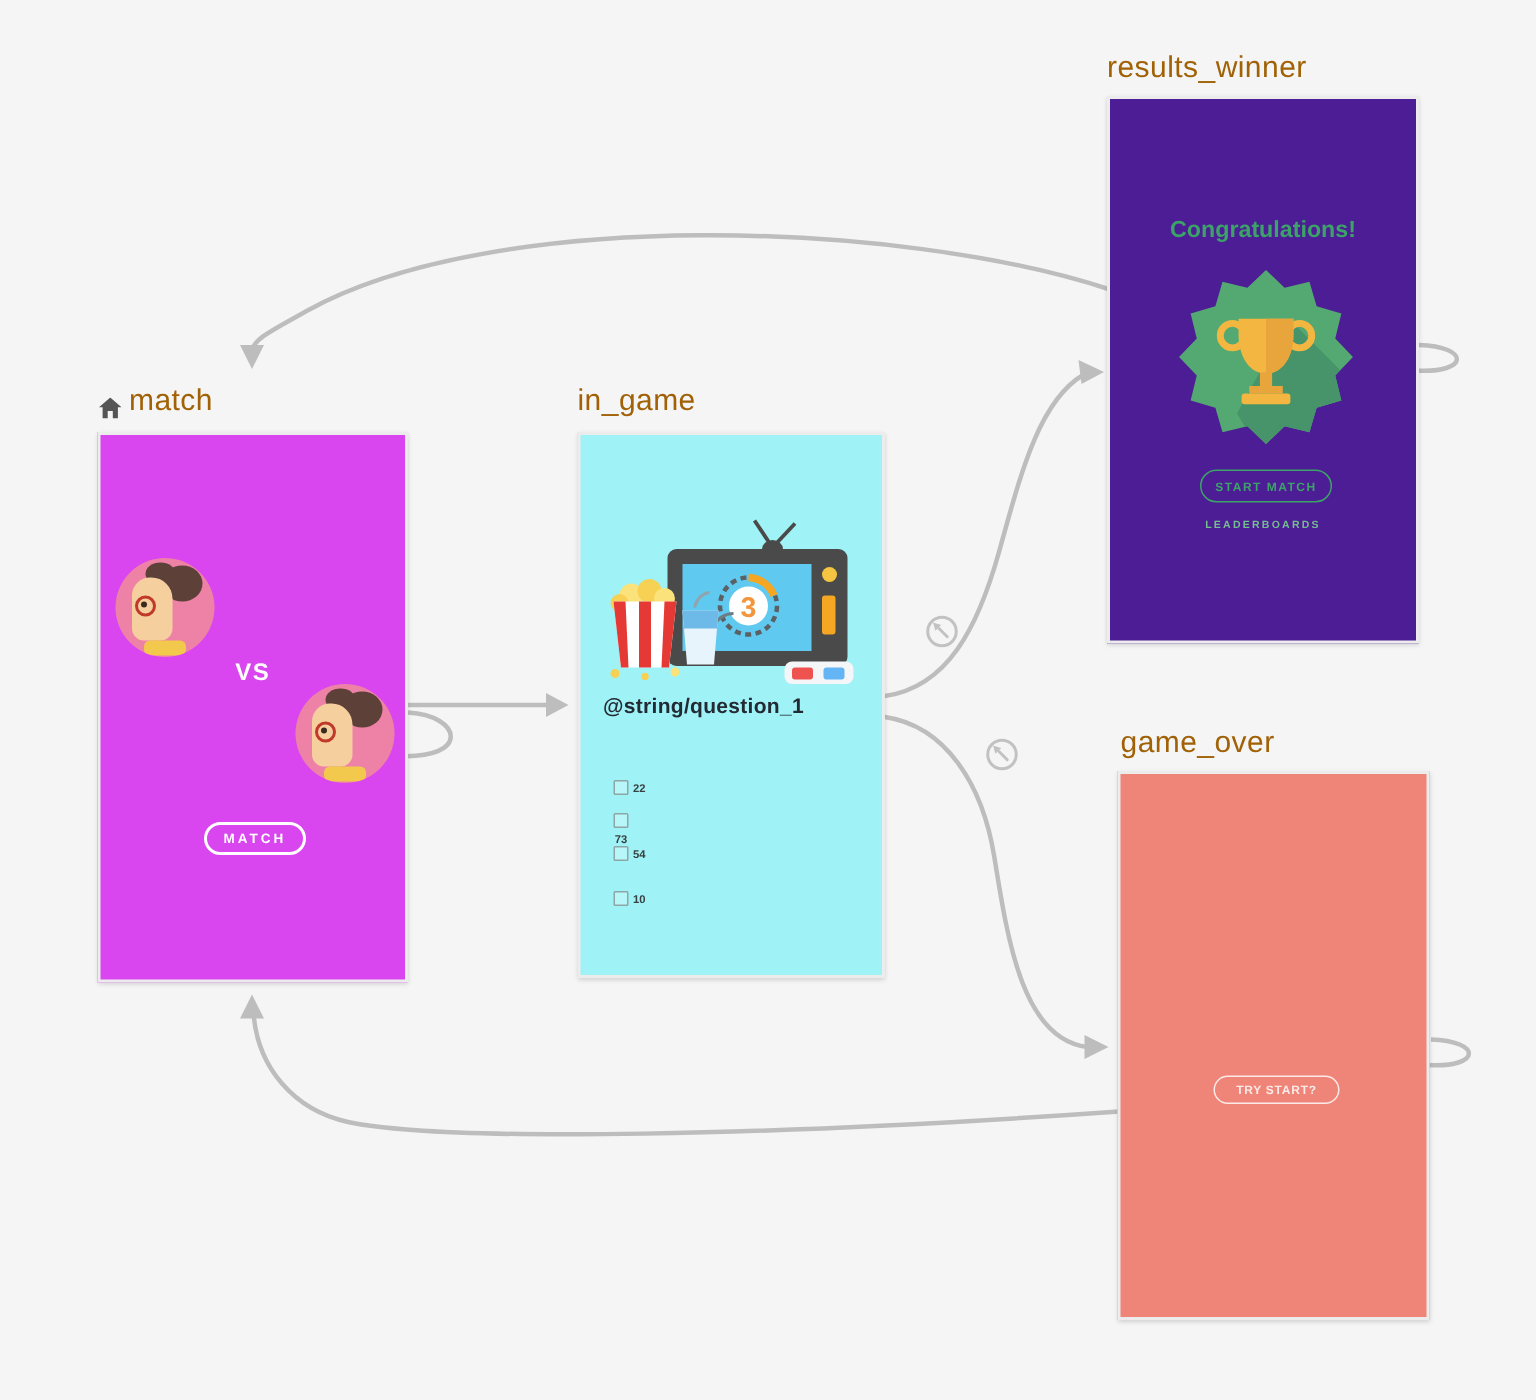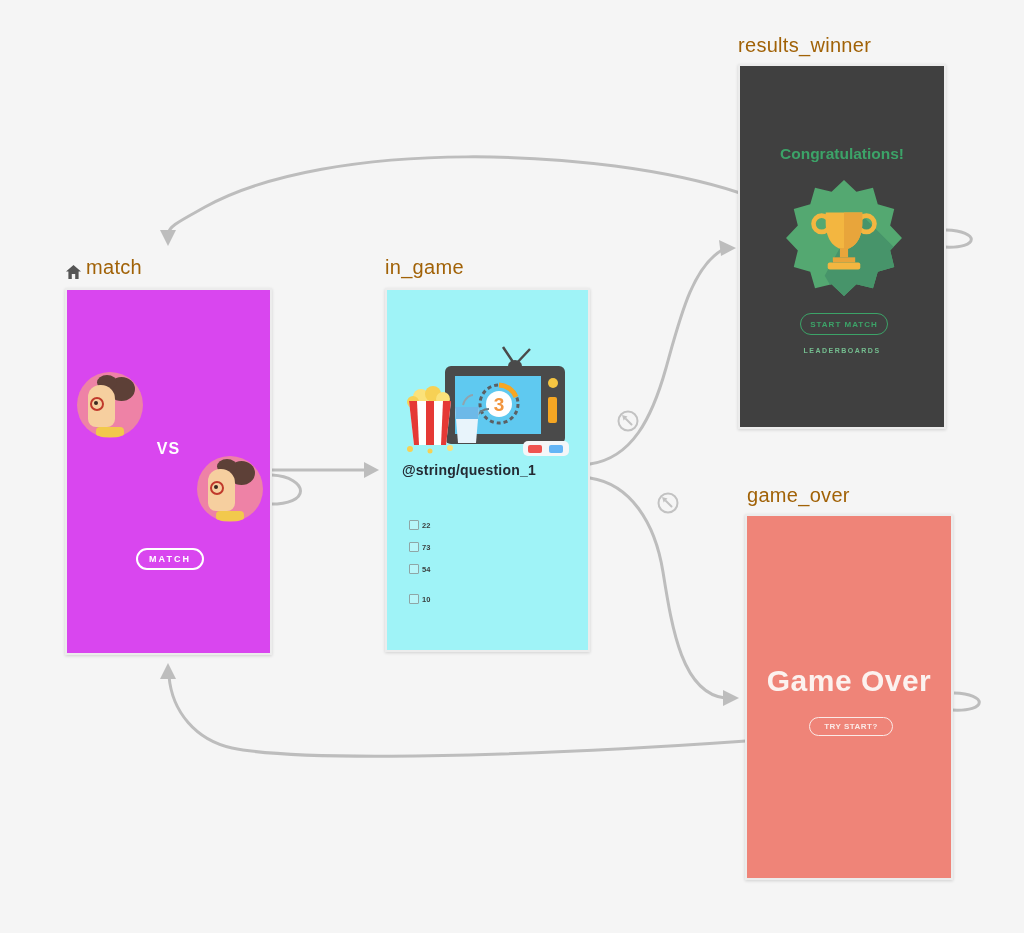--- a/index.html
+++ b/index.html
@@ -35,21 +35,21 @@
   
   .card-ingame{background:#9ff3f7;}
   .tv-illus{position:absolute;left:16px;top:55px;}
   .question-text{position:absolute;left:15px;top:172px;font-size:14px;font-weight:bold;
        color:#242a33;letter-spacing:.2px;}
   .answer-row{position:absolute;left:22px;display:flex;align-items:center;gap:3px;}
   .answer-box{width:10px;height:10px;border:1.5px solid #8fa6a6;border-radius:1px;
        background:rgba(255,255,255,.25);box-sizing:border-box;}
   .answer-label{font-size:7.5px;color:#3a3f3f;font-weight:bold;}
   
-  .card-results{background:#404040;}
+  .card-results{background:#4c1d95;}
   .congrats{position:absolute;width:100%;top:79px;text-align:center;font-size:15.5px;
        font-weight:bold;color:#3ca368;}
   .badge{position:absolute;left:44px;top:112px;}
   .next-btn{left:60px;top:247px;width:88px;height:22px;border:1.5px solid #3ca368;
        color:#3ca368;font-size:8px;letter-spacing:1px;font-weight:bold;border-radius:11px;}
   .leaderboards{position:absolute;width:100%;top:281px;text-align:center;font-size:7px;
        letter-spacing:1.5px;color:#74bd8f;font-weight:bold;}
   
   .card-gameover{background:#ef8478;}
   .gameover-title{position:absolute;width:100%;top:148px;text-align:center;font-size:30px;
@@ -170,21 +170,21 @@
       <circle cx="7" cy="104" r="3" fill="#f7d154"></circle>
         <circle cx="47" cy="103" r="3" fill="#fbe27a"></circle>
       <circle cx="27" cy="106" r="2.5" fill="#f7d154"></circle>
     </g>
   </svg>
   <div class="question-text">@string/question_1</div>
   <div class="answer-row" style="top:230px;">
     <span class="answer-box"></span>
     <span class="answer-label">22</span>
   </div>
-  <div class="answer-row" style="top:252px;">
+  <div class="answer-row" style="top:252px;flex-direction:column;">
     <span class="answer-box"></span>
     <span class="answer-label">73</span>
   </div>
   <div class="answer-row" style="top:274px;">
     <span class="answer-box"></span>
     <span class="answer-label">54</span>
   </div>
   <div class="answer-row" style="top:304px;">
     <span class="answer-box"></span>
     <span class="answer-label">10</span>
@@ -215,15 +215,14 @@
     </g>
   </svg>
   <div class="pill-btn next-btn">START MATCH</div>
   <div class="leaderboards">LEADERBOARDS</div>
 </div>
 
 <div class="screen-label" style="left:747px;top:484px;">
   <span>game_over</span>
 </div>
 <div class="screen-card card-gameover" style="left:745px;top:514px;width:208px;height:366px;">
-  <div class="gameover-title">Game Over</div>
   <div class="pill-btn tryagain-btn">TRY START?</div>
 </div>
 
 </body></html>

